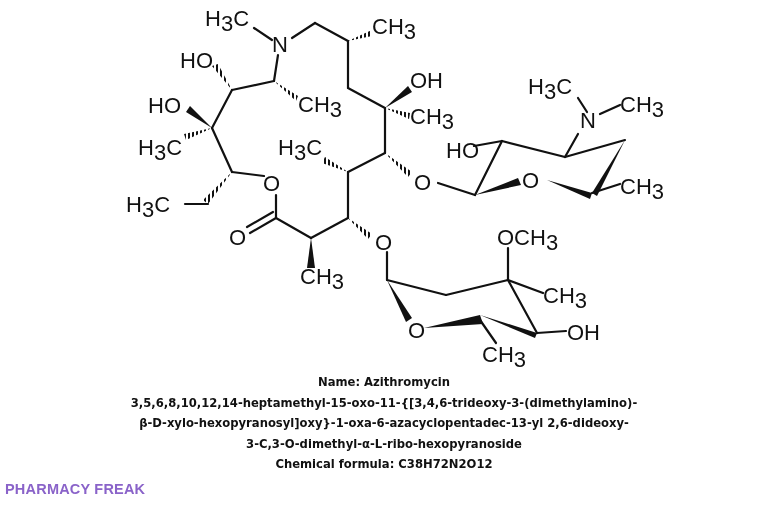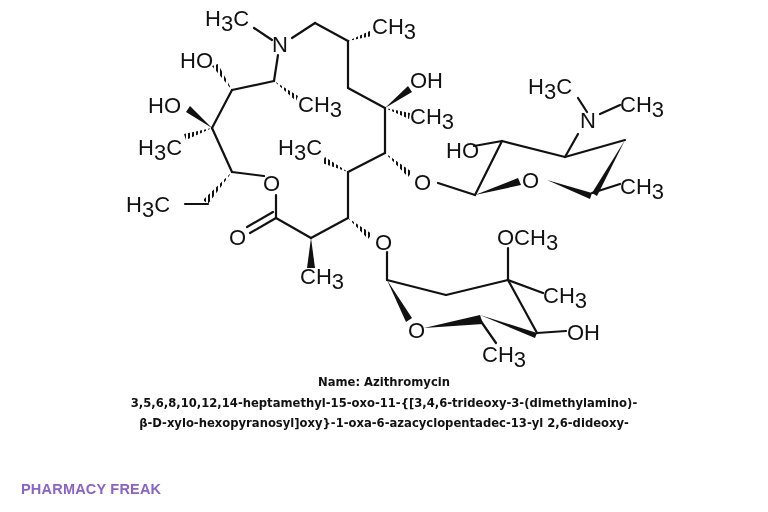--- a/index.html
+++ b/index.html
@@ -2,21 +2,21 @@
 <html><head>
   <meta charset="utf-8">
   <style>
     html, body { margin: 0; padding: 0; background: #ffffff; }
     body { width: 768px; height: 512px; position: relative; overflow: hidden; font-family: "DejaVu Sans", sans-serif; }
     #structure { position: absolute; left: 0; top: 0; width: 768px; height: 370px; }
     #structure text { font-family: "Liberation Sans", sans-serif; font-size: 22px; fill: #111; }
     #structure line, #structure polyline { stroke: #111; stroke-width: 2.2; fill: none; stroke-linecap: round; }
     .caption { position: absolute; left: 0; width: 768px; text-align: center; color: #111; font-family: "DejaVu Sans", sans-serif; font-weight: bold; font-size: 11.6px; line-height: 20.5px; }
     .caption .line { display: block; white-space: nowrap; }
-    .brand { position: absolute; left: 21px; top: 481px; color: #8a63c9; font-family: "Liberation Sans", sans-serif; font-weight: bold; font-size: 14.5px; letter-spacing: 0.2px; }
+    .brand { position: absolute; left: 5px; top: 481px; color: #8a63c9; font-family: "Liberation Sans", sans-serif; font-weight: bold; font-size: 14.5px; letter-spacing: 0.2px; }
   </style>
 </head>
 <body>
 
 <svg id="structure" viewBox="0 0 768 370" xmlns="http://www.w3.org/2000/svg">
   <defs>
     <pattern id="hash" width="4" height="4" patternUnits="userSpaceOnUse">
       <rect width="2" height="4" fill="#111"></rect>
     </pattern>
   </defs>
@@ -138,15 +138,17 @@
     <text x="567" y="340">OH</text>
     <text x="408" y="338">O</text>
     <text x="482" y="362">CH<tspan class="sub" dy="5">3</tspan></text>
   </g>
 </svg>
 
 <div class="caption" style="top: 372px;">
   <span class="line">Name: Azithromycin</span>
   <span class="line">3,5,6,8,10,12,14-heptamethyl-15-oxo-11-{[3,4,6-trideoxy-3-(dimethylamino)-</span>
   <span class="line">β-D-xylo-hexopyranosyl]oxy}-1-oxa-6-azacyclopentadec-13-yl 2,6-dideoxy-</span>
+  <span class="line">3-C,3-O-dimethyl-α-L-ribo-hexopyranoside</span>
+  <span class="line">Chemical formula: C38H72N2O12</span>
 </div>
 
 <div class="brand">PHARMACY FREAK</div>
 
 </body></html>

